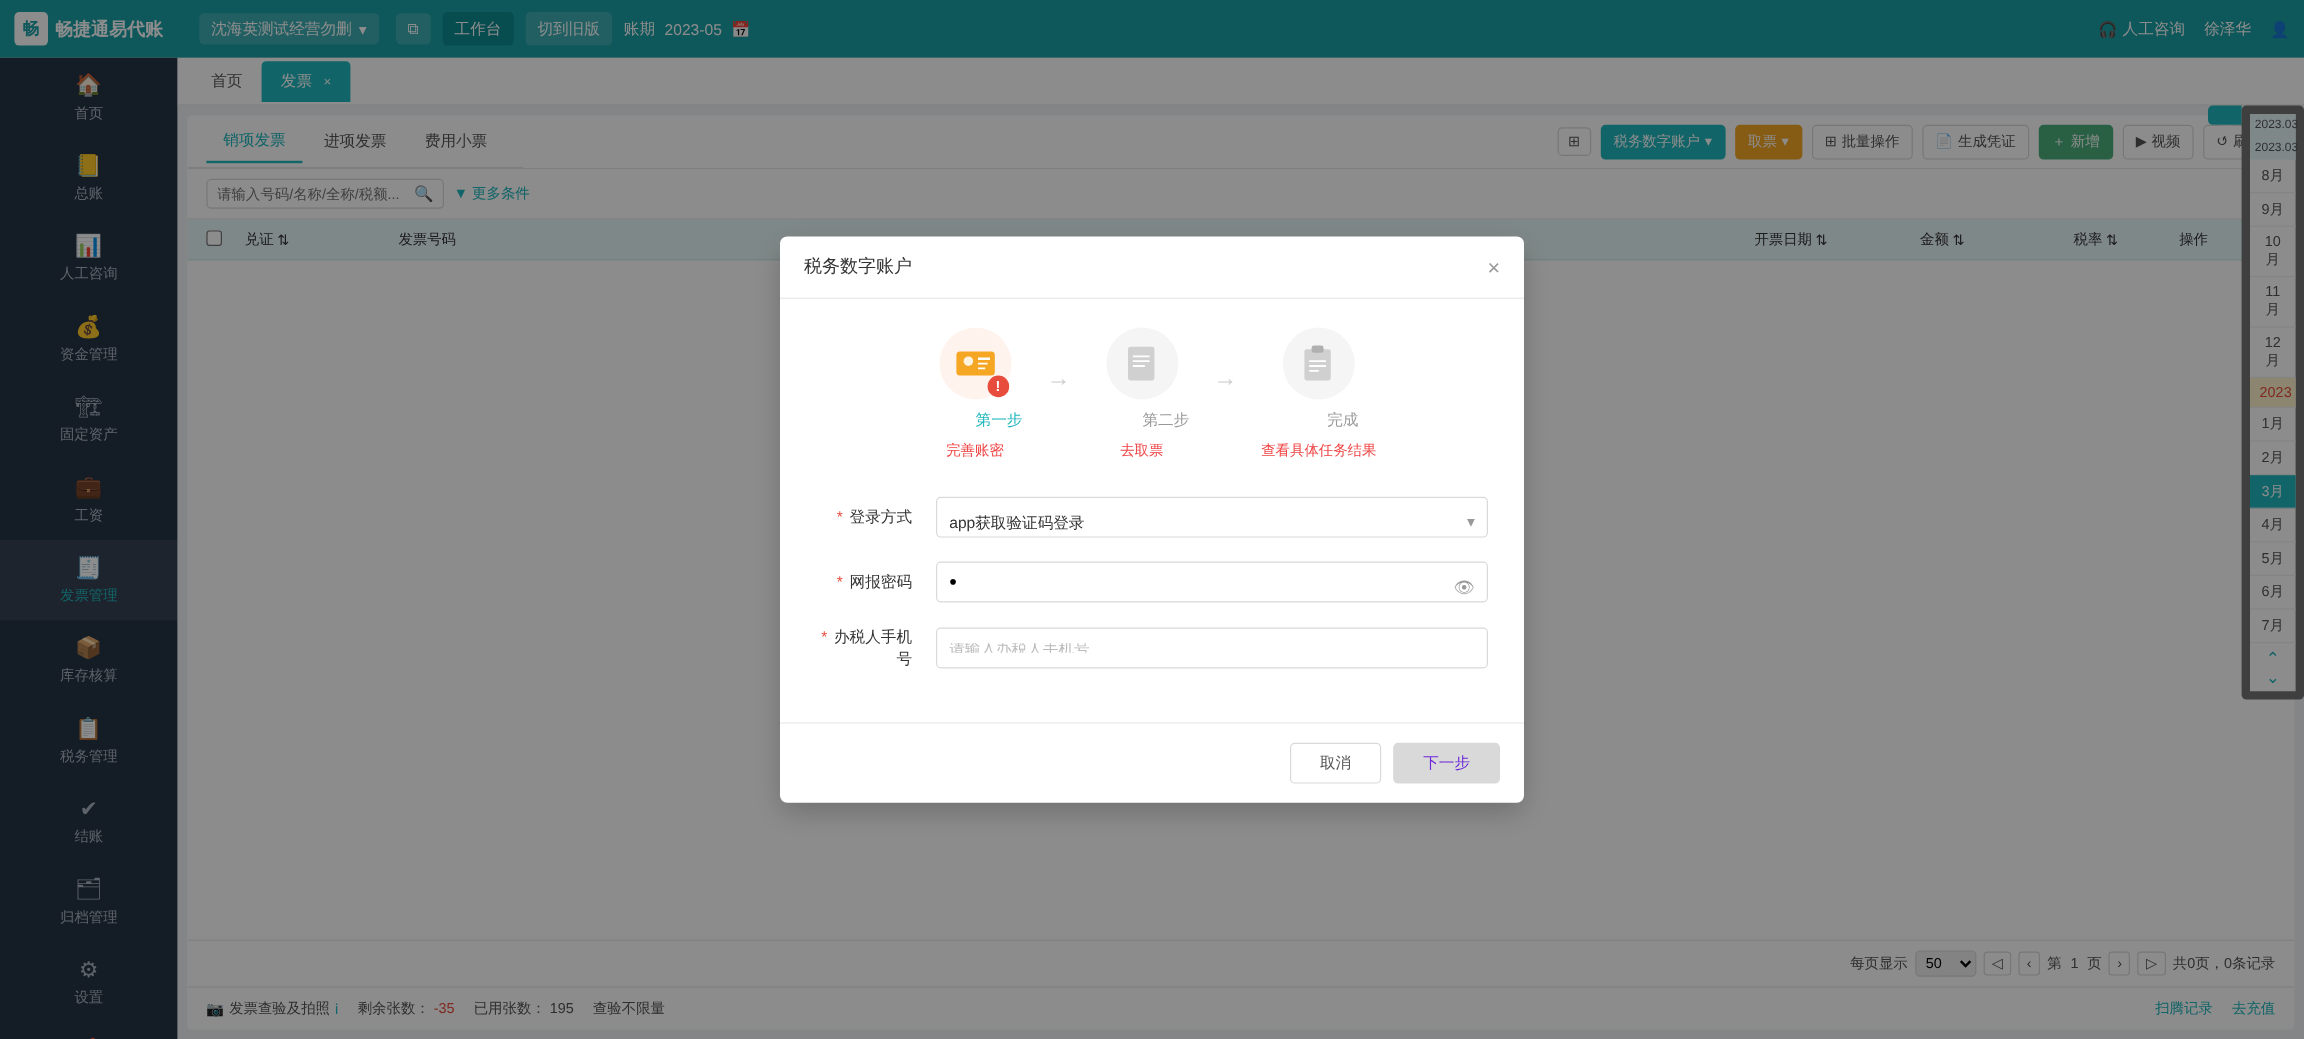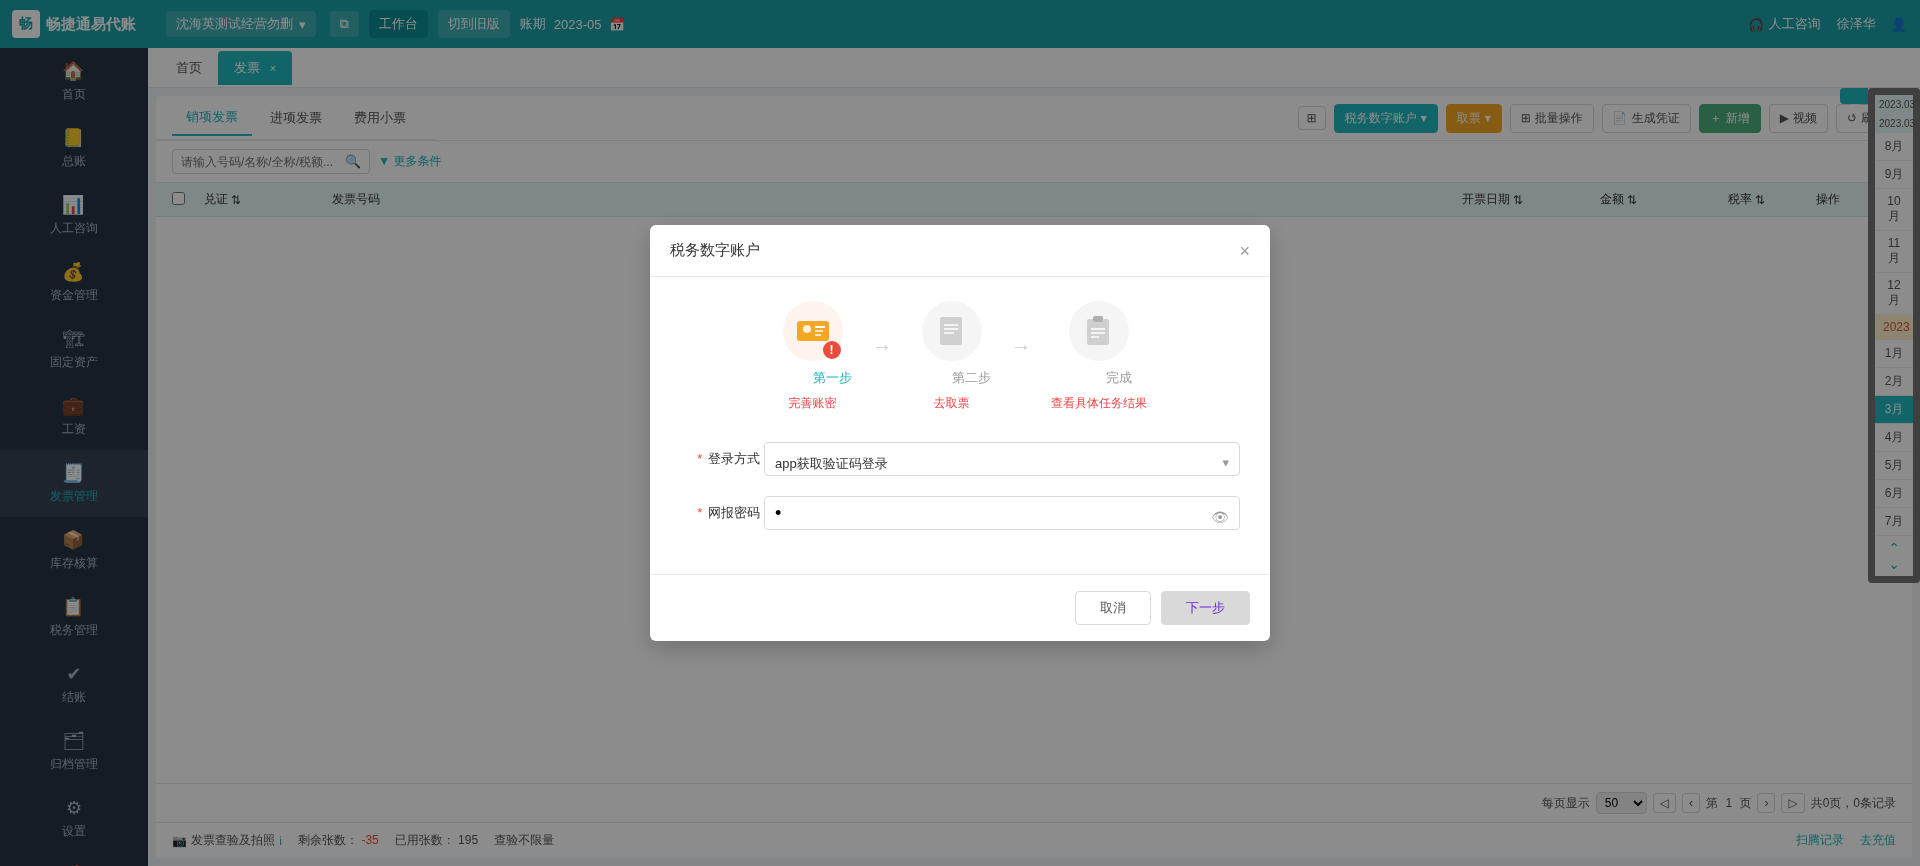--- a/index.html
+++ b/index.html
@@ -333,21 +333,21 @@
       font-size: 20px;
       margin: 0 20px;
       padding-bottom: 24px;
     }
 
     
     .form-row {
       display: flex;
       align-items: center;
       margin-bottom: 20px;
-      gap: 4px;
+      gap: 20px;
     }
     .form-label {
       width: 80px;
       text-align: right;
       font-size: 13px;
       color: #333;
       flex-shrink: 0;
     }
     .form-label .required {
       color: #e74c3c;
@@ -800,20 +800,29 @@
           <div class="form-label">
             <span class="required">*</span>
             <span>网报密码</span>
           </div>
           <div class="form-control" style="cursor:default;">
             <input type="password" value="a" style="font-size: 18px; letter-spacing: 4px;">
             <span style="cursor:pointer; color:#999; font-size:14px;">👁</span>
           </div>
         </div>
 
+        <div class="form-row">
+          <div class="form-label">
+            <span class="required">*</span>
+            <span>办税人手机号</span>
+          </div>
+          <div class="form-control" style="cursor:default;">
+            <input type="text" placeholder="请输入办税人手机号" style="">
+          </div>
+        </div>
       </div>
 
     </div>
 
     <div class="modal-footer">
       <button class="btn btn-default">取消</button>
       <button class="btn btn-primary">下一步</button>
     </div>
   </div>
 </div>

